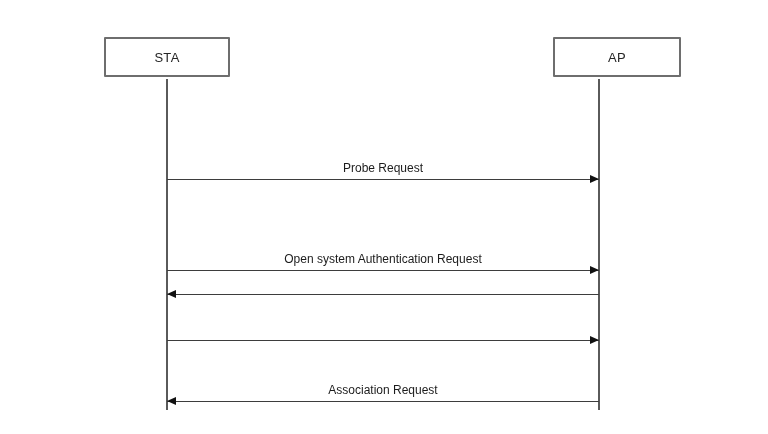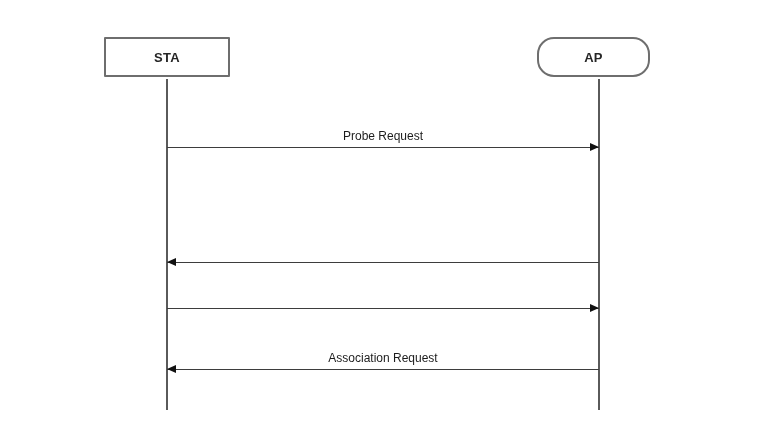--- a/index.html
+++ b/index.html
@@ -15,40 +15,41 @@
     position: absolute;
     top: 37px;
     height: 40px;
     background: #ffffff;
     border: 2px solid #6e6e6e;
     border-radius: 1px;
     display: flex;
     align-items: center;
     justify-content: center;
     font-size: 13px;
-    font-weight: bold;
+    font-weight: normal;
     letter-spacing: 0.3px;
     color: #262626;
     box-sizing: border-box;
   }
   .actor-box.sta { left: 104px; width: 126px; }
-  .actor-box.ap  { left: 537px; width: 113px; border-radius: 17px; }
+  .actor-box.ap  { left: 553px; width: 128px; }
   .lifeline {
     position: absolute;
     top: 79px;
     width: 2px;
     height: 331px;
     background: #5a5a5a;
   }
   .lifeline.sta-line { left: 166px; }
   .lifeline.ap-line  { left: 598px; }
   .message {
     position: absolute;
     left: 167px;
     width: 432px;
+    margin-top: 32px;
   }
   .msg-label {
     font-size: 12px;
     line-height: 14px;
     text-align: center;
     color: #1c1c1c;
     margin-bottom: 4px;
     white-space: nowrap;
   }
   .msg-line {
@@ -89,20 +90,26 @@
   <div class="lifeline ap-line"></div>
 
   <div class="message ltr" style="top:129px">
     <div class="msg-label">Probe Request</div>
     <div class="msg-line">
       <span class="arrowhead"></span>
     </div>
   </div>
 
 
+  <div class="message ltr" style="top:220px">
+    <div class="msg-label">Open system Authentication Request</div>
+    <div class="msg-line">
+      <span class="arrowhead"></span>
+    </div>
+  </div>
 
   <div class="message rtl" style="top:262px">
     <div class="msg-line">
       <span class="arrowhead"></span>
     </div>
   </div>
 
   <div class="message ltr" style="top:308px">
     <div class="msg-line">
       <span class="arrowhead"></span>

